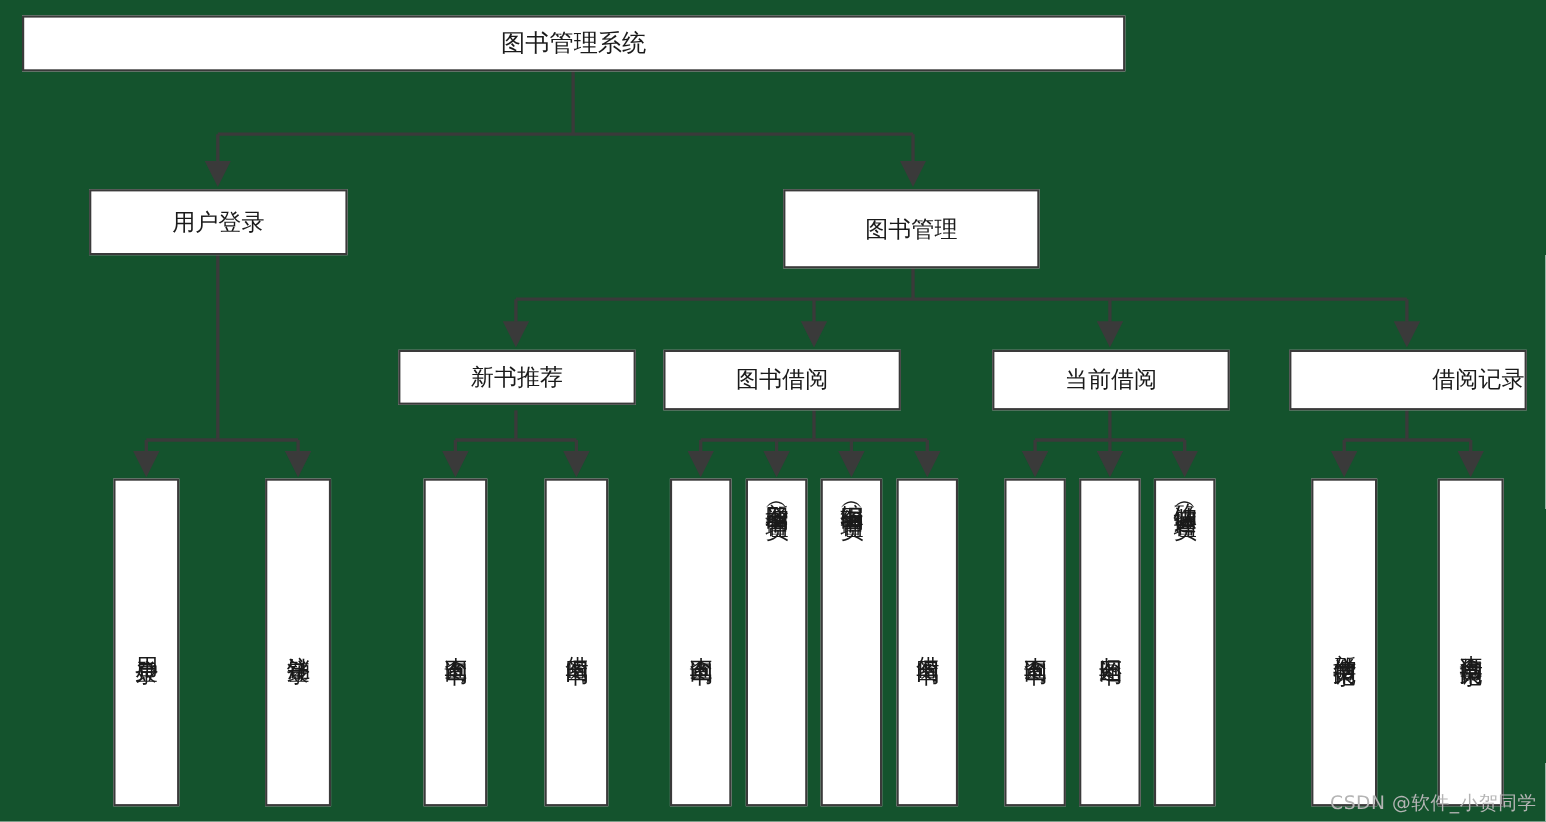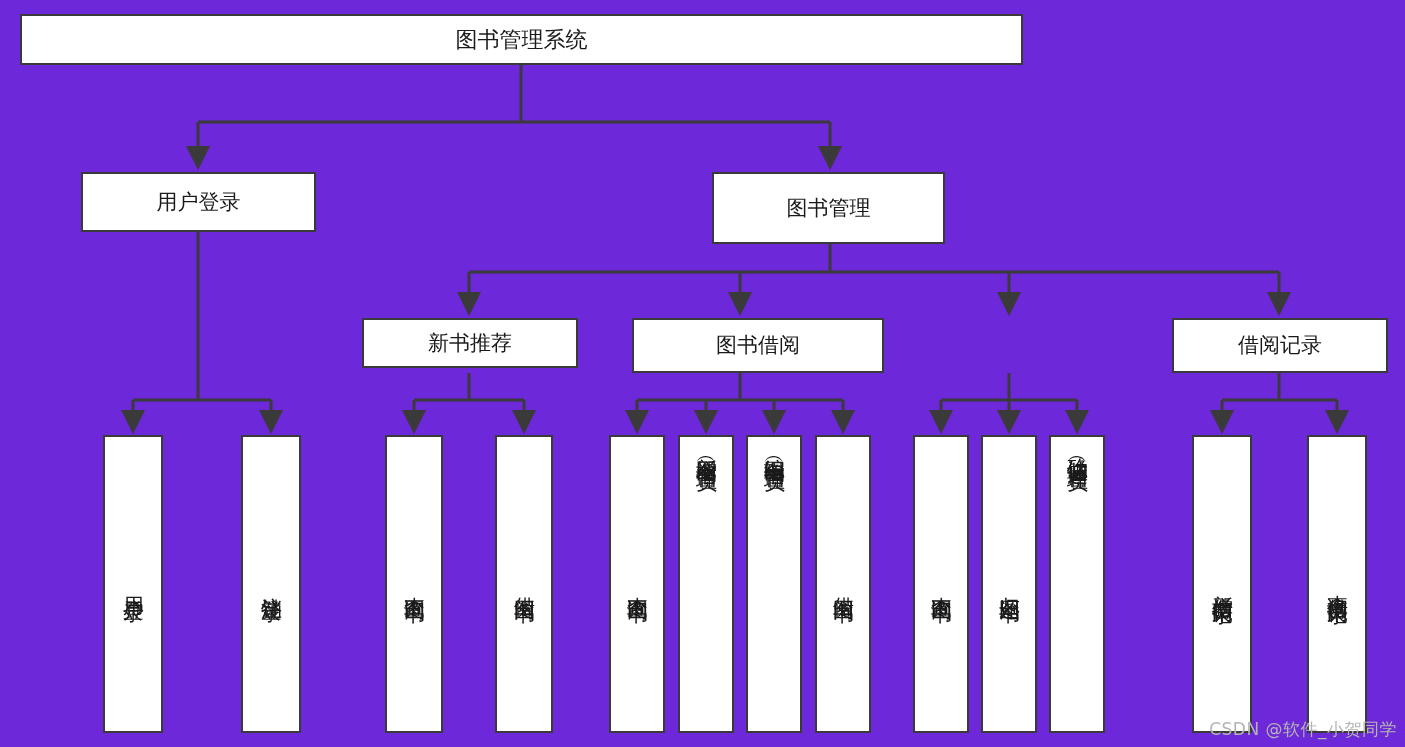--- a/index.html
+++ b/index.html
@@ -4,21 +4,21 @@
 <style>
   html, body {
     margin: 0;
     padding: 0;
     background: #ffffff;
   }
   #canvas {
     position: relative;
     width: 1405px;
     height: 747px;
-    background: #6d28d9;
+    background: #14532d;
     font-family: "DejaVu Sans", "Liberation Sans", sans-serif;
     overflow: hidden;
   }
   svg.wires {
     position: absolute;
     left: 0;
     top: 0;
     width: 1405px;
     height: 747px;
     pointer-events: none;
@@ -135,24 +135,27 @@
   <div class="node h" style="left:81px; top:172px; width:235px; height:60px;">
     <span class="label">用户登录</span>
   </div>
   <div class="node h" style="left:712px; top:172px; width:233px; height:72px;">
     <span class="label">图书管理</span>
   </div>
 
   <div class="node h" style="left:362px; top:318px; width:216px; height:50px;">
     <span class="label">新书推荐</span>
   </div>
-  <div class="node h" style="left:632px; top:318px; width:252px; height:55px;">
+  <div class="node h" style="left:603px; top:318px; width:216px; height:55px;">
     <span class="label">图书借阅</span>
   </div>
-  <div class="node h" style="left:1172px; top:318px; width:216px; height:55px;">
+  <div class="node h" style="left:902px; top:318px; width:216px; height:55px;">
+    <span class="label">当前借阅</span>
+  </div>
+  <div class="node h" style="left:1172px; top:318px; width:216px; height:55px;justify-content:flex-end;">
     <span class="label">借阅记录</span>
   </div>
 
   <div class="node v mid" style="left:103px; top:435px; width:60px; height:298px;">
     <span class="label">用户登录</span>
   </div>
   <div class="node v mid" style="left:241px; top:435px; width:60px; height:298px;">
     <span class="label">注销登录</span>
   </div>
 

